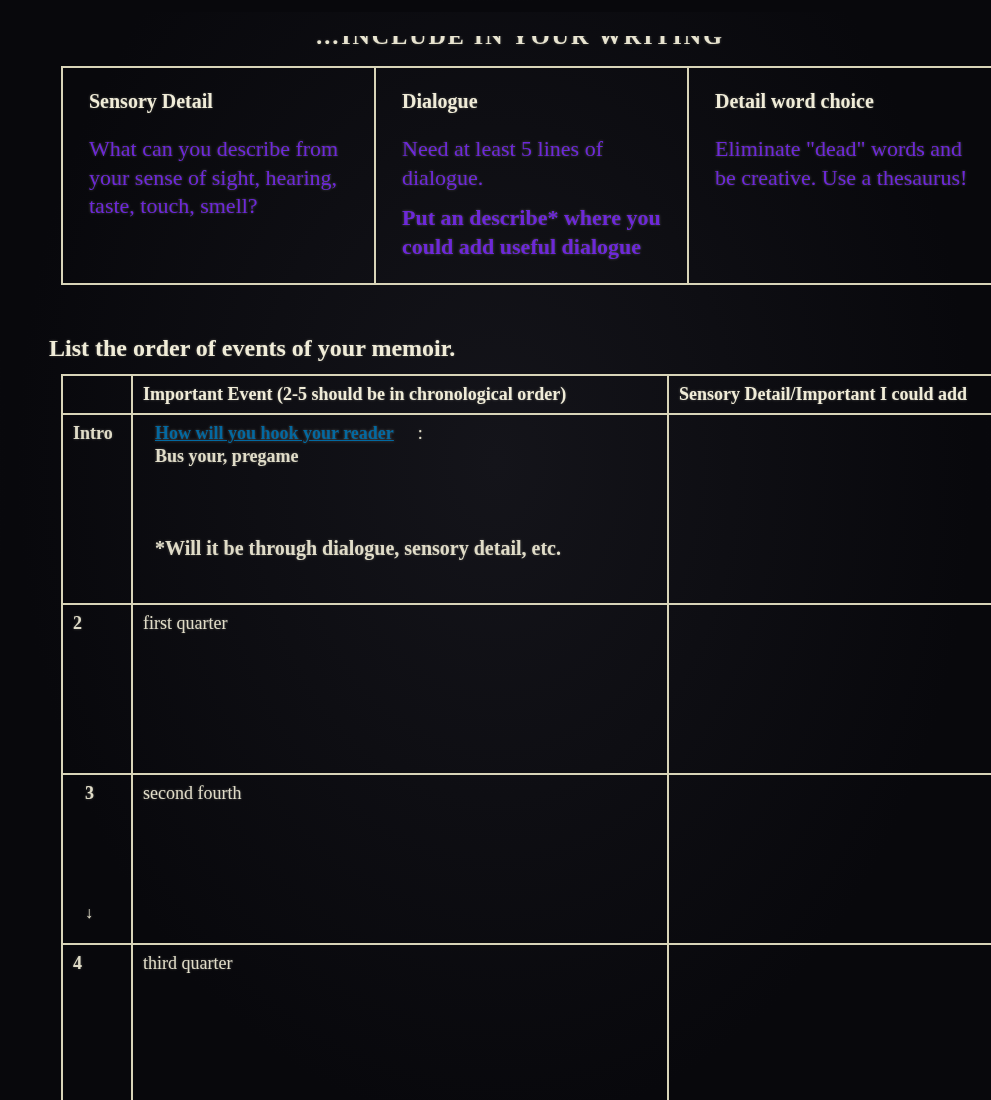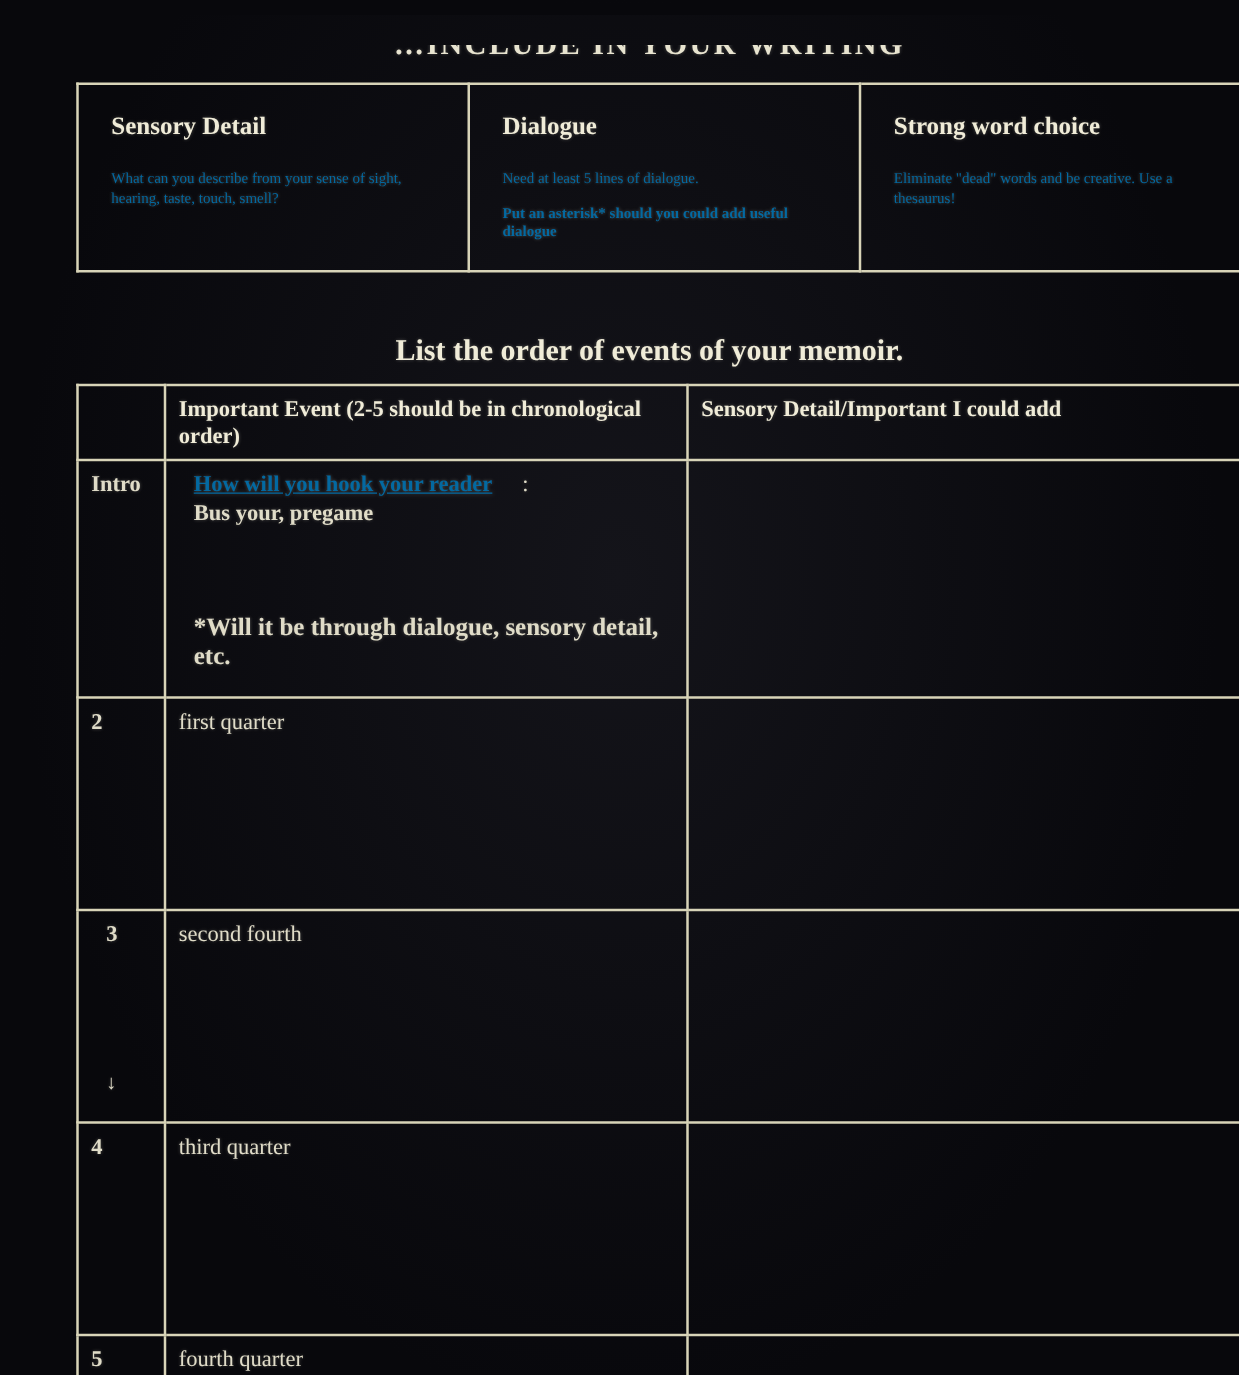--- a/index.html
+++ b/index.html
@@ -45,32 +45,32 @@
       padding: 10px 14px;
       width: 33.33%;
     }
     .tips-table .col-head {
       font-weight: bold;
       font-size: 20px;
       padding-bottom: 10px;
       color: #f0ecd8;
     }
     .tips-table .col-body {
-      font-size: 12px;
+      font-size: 22px;
       line-height: 1.3;
-      color: #0369a1;
+      color: #6d28d9;
     }
     .tips-table .bold-line {
       font-weight: bold;
       margin-top: 6px;
     }
 
     
     .section-title {
-      text-align: center;
+      text-align: left;
       font-size: 24px;
       font-weight: bold;
       margin: 50px 0 12px 0;
       color: #f0ecd8;
     }
 
     
     .events-table th {
       font-weight: bold;
       font-size: 18px;
@@ -83,21 +83,21 @@
       padding: 8px 10px;
       color: #e0dcc8;
       border-radius: 32px;
     }
     .events-table .label-col {
       width: 70px;
       font-weight: bold;
       font-size: 18px;
     }
     .events-table .event-col {
-      width: 418px;
+      width: 536px;
     }
     .events-table .detail-col {
       width: auto;
     }
     .events-table .tall-row td {
       height: 170px;
     }
     .events-table .intro-row td {
       height: 190px;
     }
@@ -133,24 +133,24 @@
 <table class="tips-table">
   <tbody>
       <tr>
     <td>
       <div class="col-head">Sensory Detail</div>
       <div class="col-body">What can you describe from your sense of sight, hearing, taste, touch, smell?</div>
     </td>
     <td>
       <div class="col-head">Dialogue</div>
       <div class="col-body">Need at least 5 lines of dialogue.</div>
-      <div class="col-body bold-line">Put an asterisk* should you could add useful dialogue</div>
+      <div class="col-body bold-line">Put an describe* where you could add useful dialogue</div>
     </td>
     <td>
-      <div class="col-head">Strong word choice</div>
+      <div class="col-head">Detail word choice</div>
       <div class="col-body">Eliminate "dead" words and be creative. Use a thesaurus!</div>
     </td>
   </tr>
 </tbody>
   </table>
 
 <div class="section-title">List the order of events of your memoir.</div>
 
 <table class="events-table">
   <tbody>

